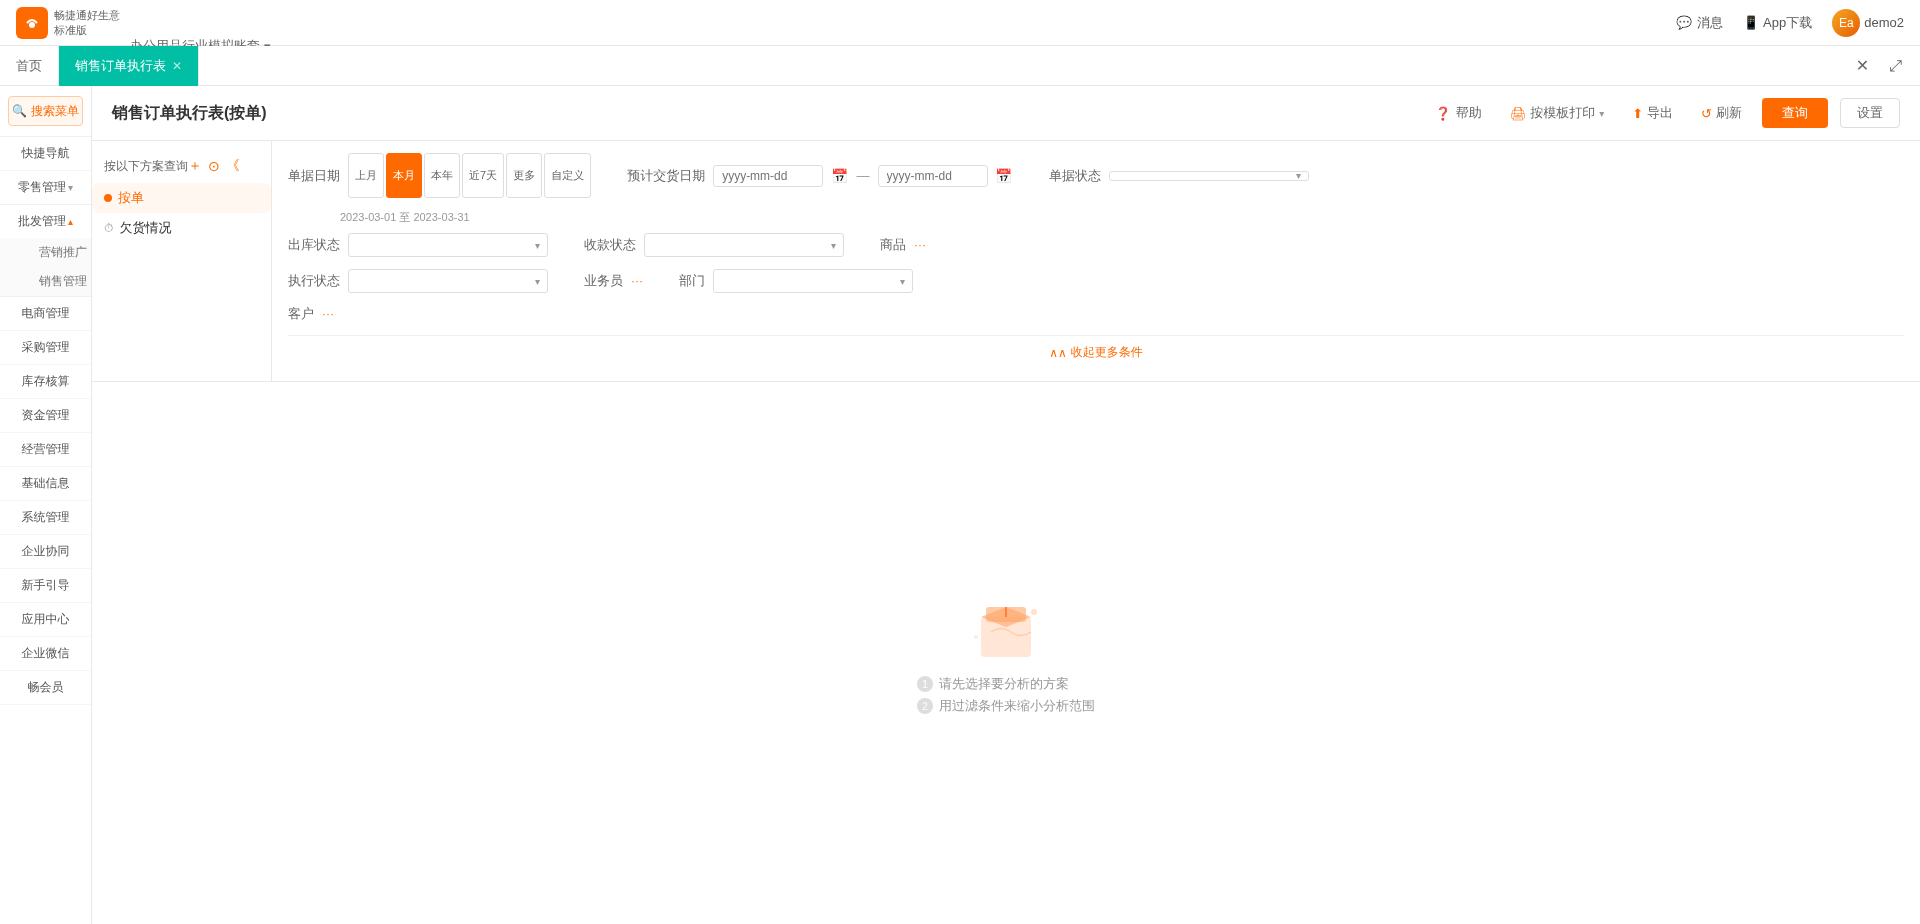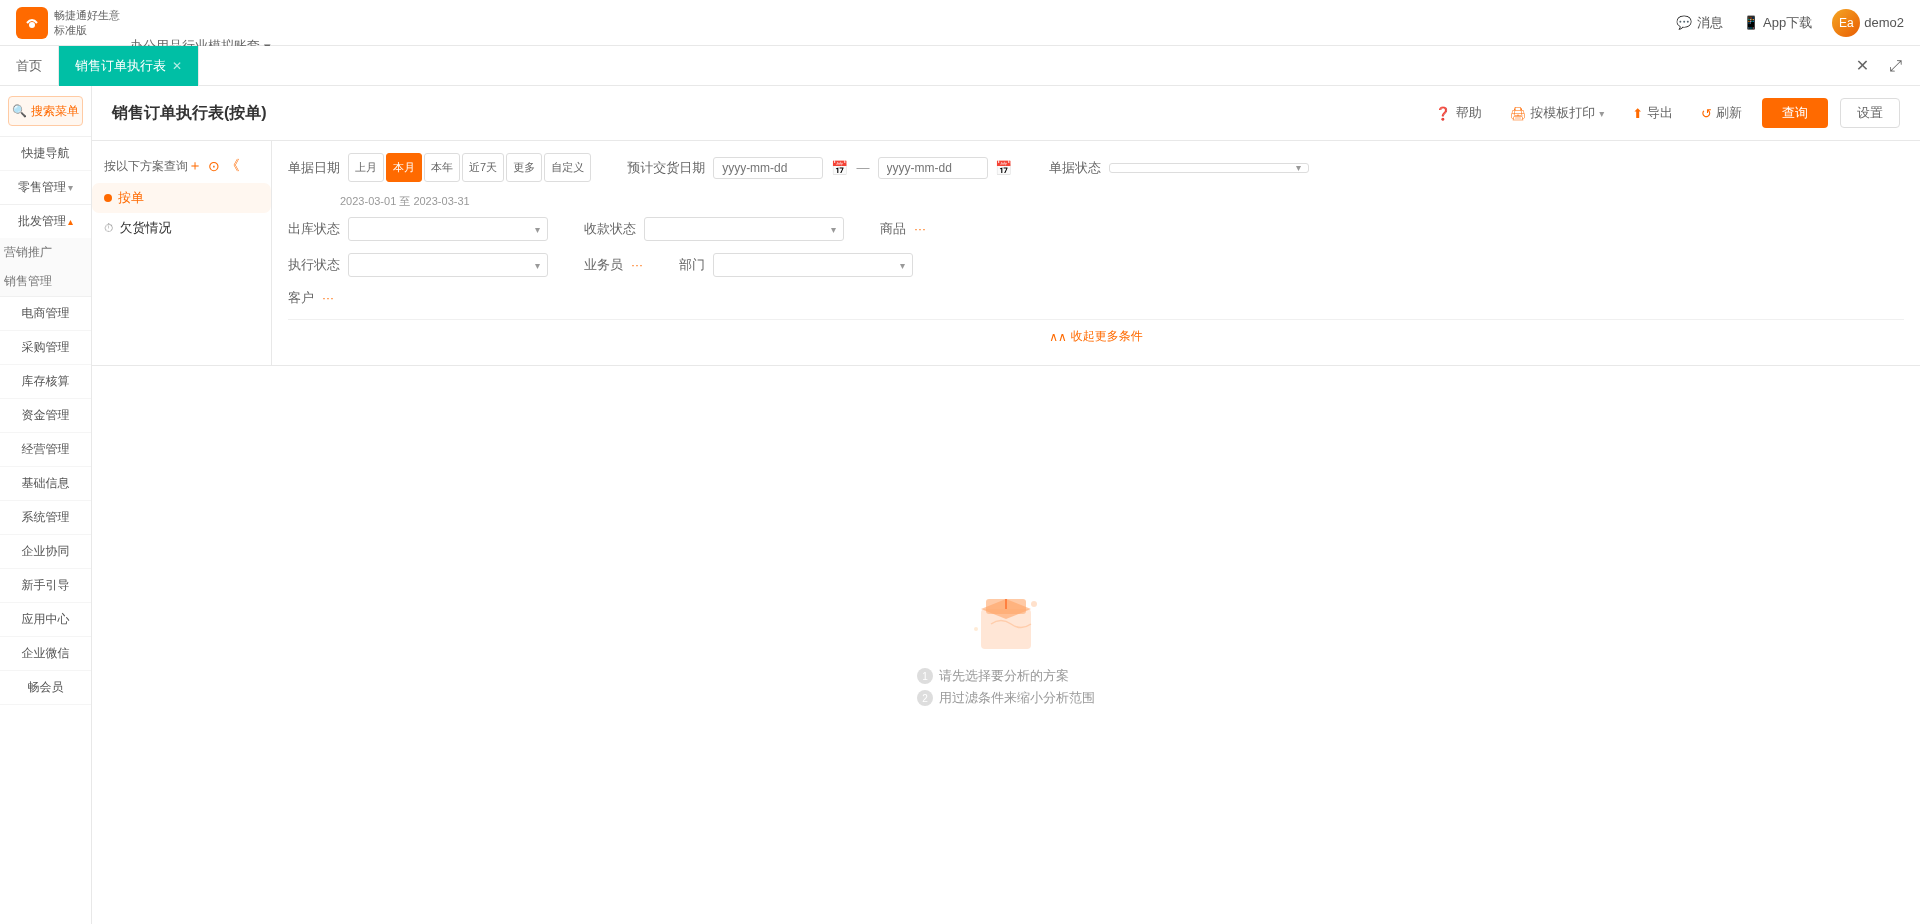--- a/index.html
+++ b/index.html
@@ -174,21 +174,21 @@
       text-align: left;
       cursor: pointer;
       display: flex;
       align-items: center;
       justify-content: center;
       gap: 2px;
     }
     .sidebar-group-header .item-label { font-size: 12px; color: #555; }
     .sidebar-sub-item {
       padding: 6px 4px;
-      text-align: left;
+      text-align: right;
       cursor: pointer;
       background: #fafafa;
     }
     .sidebar-sub-item .item-label { font-size: 12px; color: #777; }
 
     
     .content-area {
       flex: 1;
       overflow-y: auto;
       background: #3b82f6;
@@ -302,21 +302,21 @@
       color: #666;
       white-space: nowrap;
       flex-shrink: 0;
     }
     .date-quick-btns {
       display: flex;
       align-items: center;
       gap: 2px;
     }
     .date-quick-btn {
-      padding: 6px 6px;
+      padding: 14px 6px;
       border: 1px solid #ddd;
       border-radius: 3px;
       cursor: pointer;
       font-size: 11px;
       color: #666;
       background: #fff;
     }
     .date-quick-btn.active {
       background: #ff6a00;
       color: white;

